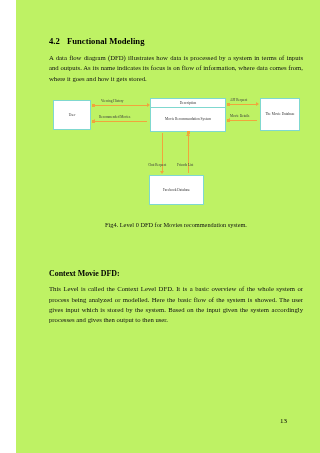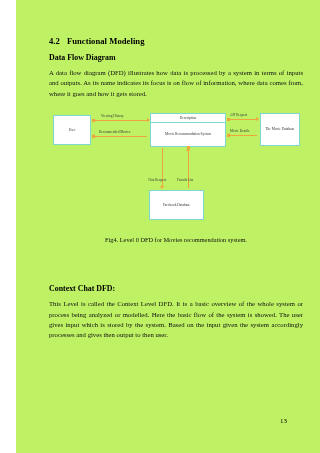--- a/index.html
+++ b/index.html
@@ -174,21 +174,20 @@
 <body>
 
 <div class="page">
 
   <div class="content">
 
     <div class="h-section">
       <span class="num">4.2</span><span>Functional Modeling</span>
     </div>
 
-    <div class="h-sub">Data Flow Diagram</div>
 
     <p class="para">A data flow diagram (DFD) illustrates how data is processed by a system in terms of inputs and outputs. As its name indicates its focus is on flow of information, where data comes from, where it goes and how it gets stored.</p>
 
     <div class="figure">
       <div class="dfd">
 
         <div class="node" style="left:4px; top:7px; width:38px; height:30px;">
           <div class="node-label">User</div>
         </div>
 
@@ -236,20 +235,20 @@
         <div class="sq" style="left:138px; top:38px;"></div>
         <div class="flow-v" style="left:139px; top:40px; height:40px;"></div>
         <div class="arrow-u" style="left:137px; top:40px;"></div>
         <div class="flow-label" style="left:128px; top:70px;">Friends List</div>
 
       </div>
 
       <div class="caption">Fig4. Level 0 DFD for Movies recommendation system.</div>
     </div>
 
-    <div class="h-sub after-figure">Context Chat DFD:</div>
+    <div class="h-sub after-figure">Context Movie DFD:</div>
     <p class="para">This Level is called the Context Level DFD.  It is a basic overview of the whole system or process being analyzed or modelled. Here the basic flow of the system is showed. The user gives input which is stored by the system. Based on the input given the system accordingly processes and gives then output to then user.</p>
 
   </div>
 
   <div class="page-number">13</div>
 
 </div>
 
 </body></html>

